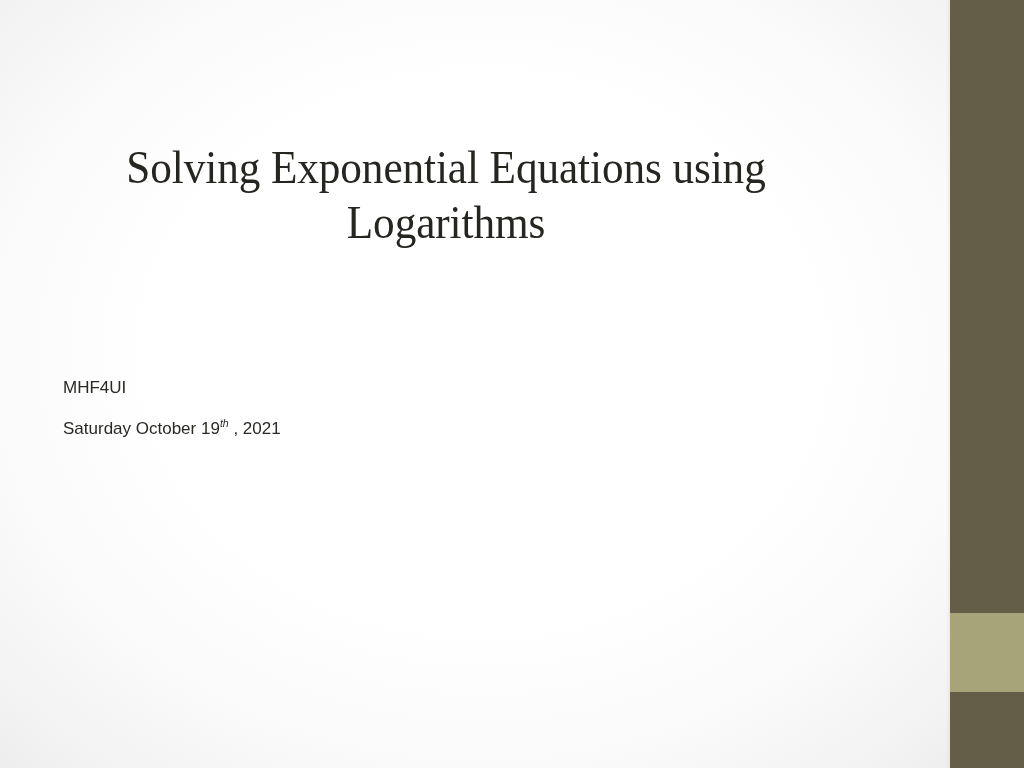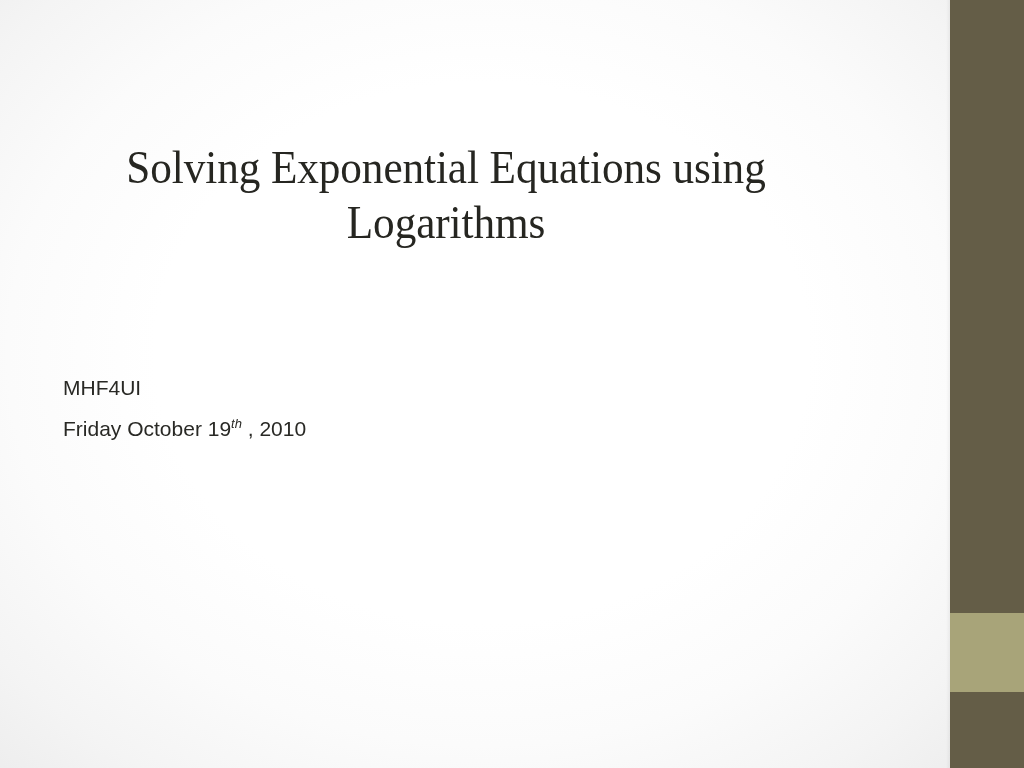--- a/index.html
+++ b/index.html
@@ -88,21 +88,21 @@
   
   #body-block {
     position: absolute;
     left: 63px;
     top: 367px;
     width: 600px;
   }
   #body-block .body-line {
     display: block;
     font-family: "Liberation Sans", "DejaVu Sans", sans-serif;
-    font-size: 21px;
+    font-size: 17px;
     line-height: 41px;
     font-weight: normal;
     color: #292925;
     white-space: pre;
   }
   #body-block .sup {
     font-size: 0.62em;
     vertical-align: super;
     line-height: 0;
     font-style: italic;
@@ -123,16 +123,16 @@
     <div class="band band-dark-bottom" style="background:#645d47"></div>
   </div>
 
   <div id="title-block">
     <span class="title-text">Solving Exponential Equations using</span>
     <span class="title-text">Logarithms</span>
   </div>
 
   <div id="body-block">
     <span class="body-line">MHF4UI</span>
-    <span class="body-line"><span>Friday October 19</span><span class="sup">th</span><span> , 2010</span></span>
+    <span class="body-line"><span>Saturday October 19</span><span class="sup">th</span><span> , 2021</span></span>
   </div>
 
 </div>
 
 </body></html>

